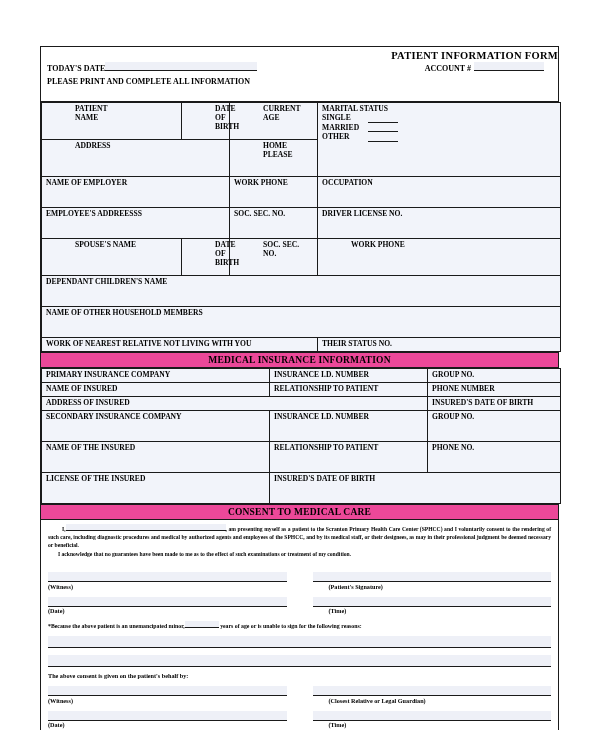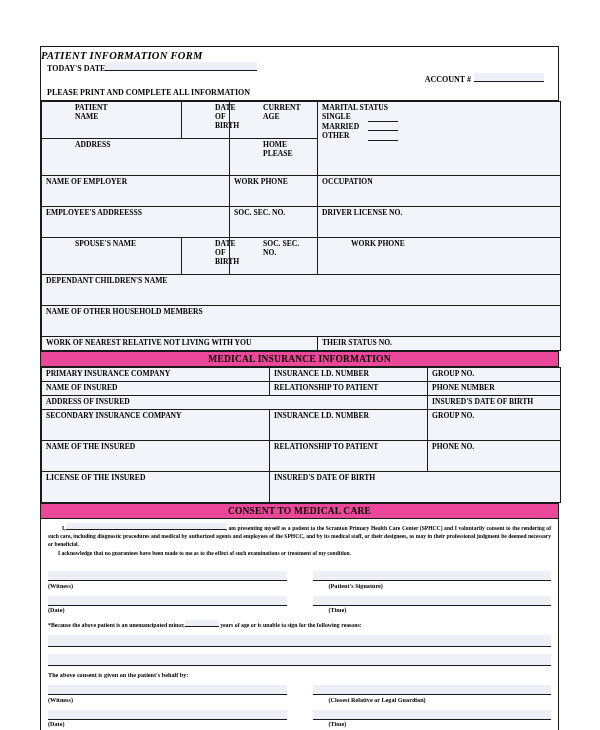--- a/index.html
+++ b/index.html
@@ -21,50 +21,48 @@
     left: 40px;
     top: 46px;
     width: 519px;
     border: 1.5px solid #1a1a1a;
     background: #ffffff;
     box-sizing: border-box;
   }
 
   
   .form-title {
-    text-align: left;
+    text-align: right;
     font-weight: bold;
     font-size: 10.5px;
     letter-spacing: .3px;
     padding: 3px 0 1px 0;
-    font-style: italic;
   }
   .header-line {
     display: flex;
-    align-items: flex-start;
+    align-items: flex-end;
     padding: 0 6px 3px 6px;
     font-size: 8px;
     font-weight: bold;
-    flex-direction: column;
   }
   .hl-left { display: flex; align-items: baseline; }
   .hl-right { display: flex; align-items: baseline; margin-left: auto; padding-right: 8px; }
   .rule {
     display: inline-block;
     border-bottom: 1.2px solid #1a1a1a;
     background: #eef0f7;
     height: 8px;
   }
   .rule-date { width: 152px; }
   .rule-acct { width: 70px; margin-left: 3px; }
 
   .instruction {
     font-size: 8px;
     font-weight: bold;
-    padding: 1px 6px 3px 6px;
+    padding: 1px 6px 15px 6px;
     border-bottom: 1.2px solid #1a1a1a;
   }
 
   
   .tbl {
     width: 100%;
     border-collapse: collapse;
     table-layout: fixed;
   }
   .tbl td {

